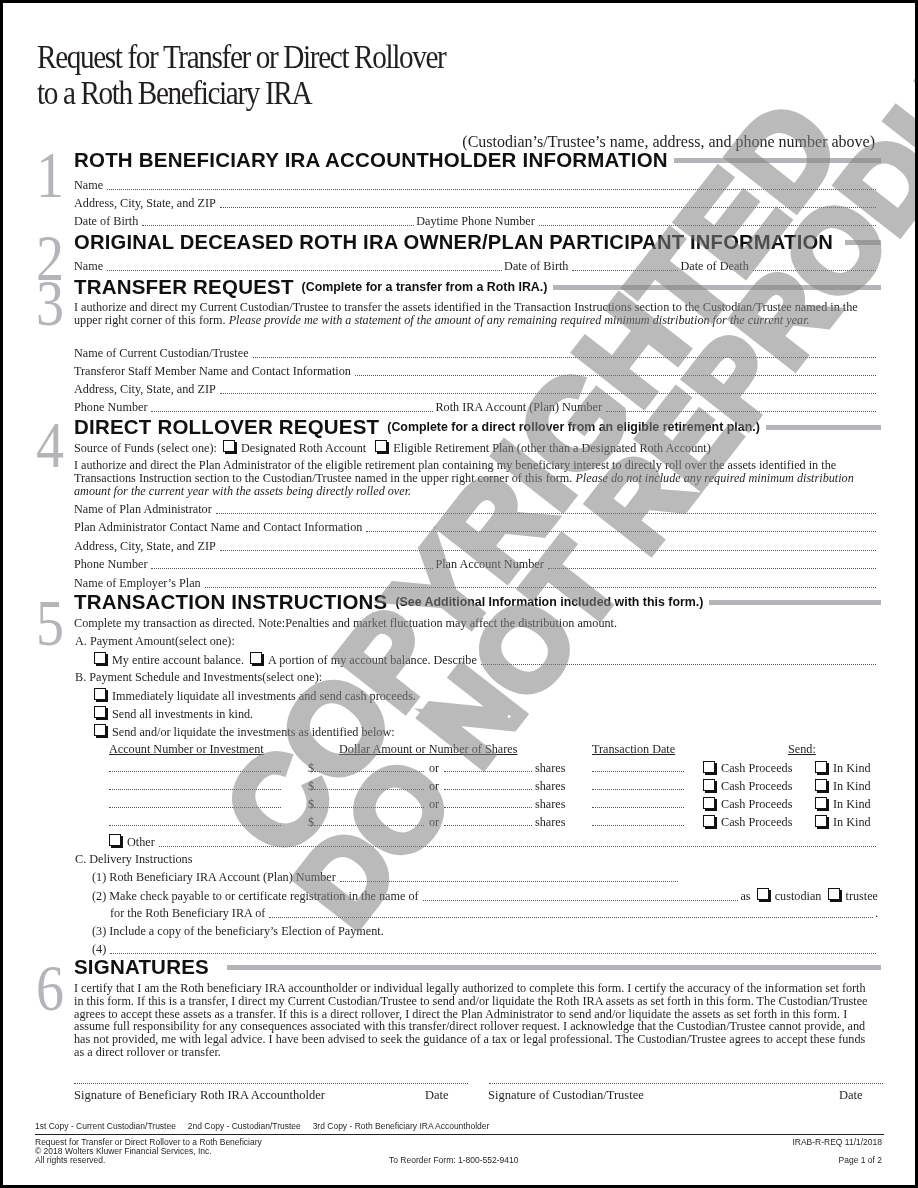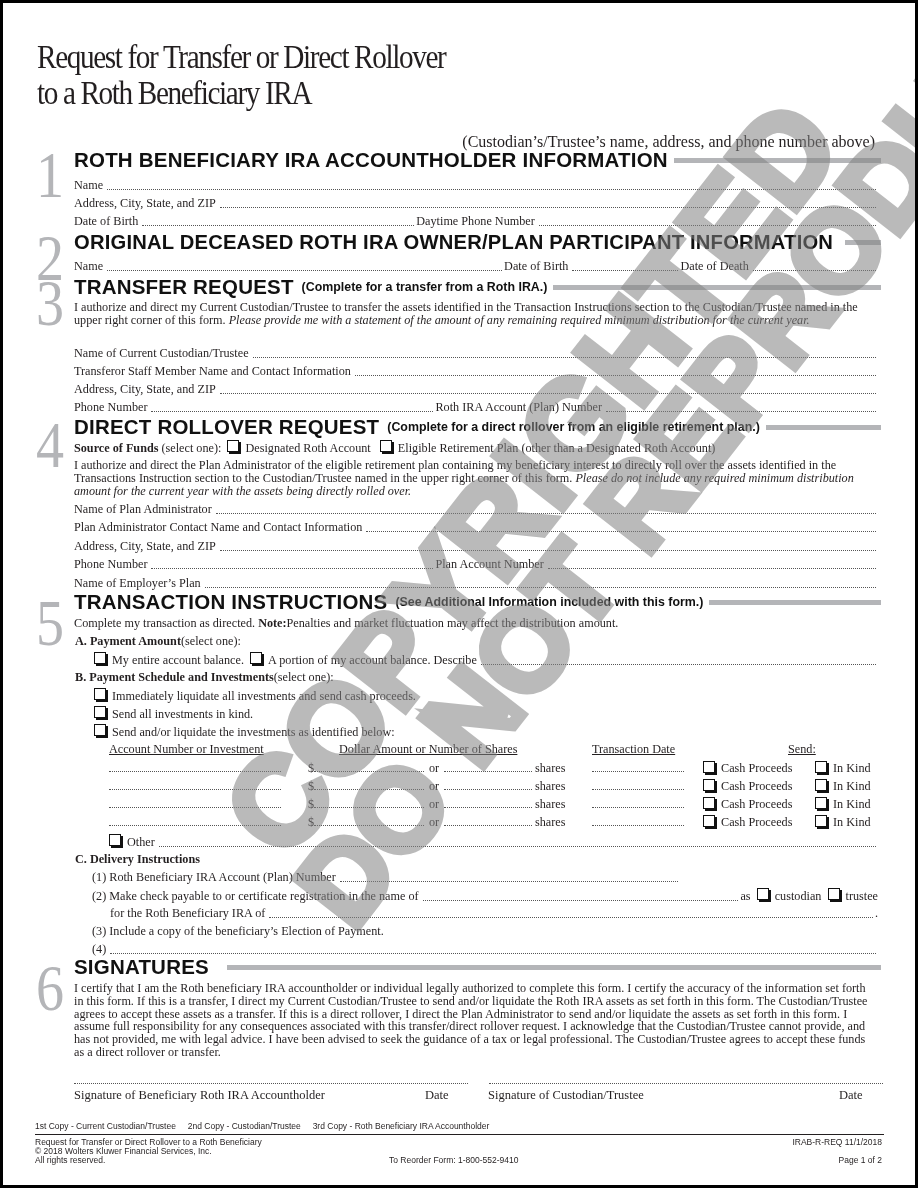--- a/index.html
+++ b/index.html
@@ -38,21 +38,21 @@
     position: absolute; left: 71px; right: 37px; display: flex; align-items: baseline;
     white-space: nowrap; font-size: 12.2px; line-height: 14px;
   }
   .dots { flex: 1; border-bottom: 1px dotted #555; margin: 0 2px 2px 4px; height: 1px; align-self: flex-end; min-width: 10px; }
   .para { position: absolute; left: 71px; right: 40px; font-size: 12.2px; line-height: 12.8px; }
   .para i { font-style: italic; }
   .cb {
     display: inline-block; width: 12px; height: 12px; border: 1.2px solid #111;
     box-shadow: 2px 2px 0 #111; vertical-align: -1px; margin-right: 6px; background: #fff;
   }
-  .b { font-weight: bold; }
+  .b { font-weight: normal; }
   .col-hd { position: absolute; text-decoration: underline; font-size: 12.2px; white-space: nowrap; }
   .tbl-row { position: absolute; left: 106px; width: 780px; height: 16px; font-size: 12.2px; }
   .tbl-row > * { position: absolute; top: 0; white-space: nowrap; }
   .dline { display: inline-block; border-bottom: 1px dotted #555; height: 10px; vertical-align: baseline; }
   .watermark {
     position: absolute; pointer-events: none; font-family: "Liberation Sans", sans-serif;
     font-size: 118px; letter-spacing: 4px; color: transparent;
     -webkit-text-stroke: 13px rgba(130,130,130,0.55);
     white-space: nowrap; transform-origin: left top;
   }

